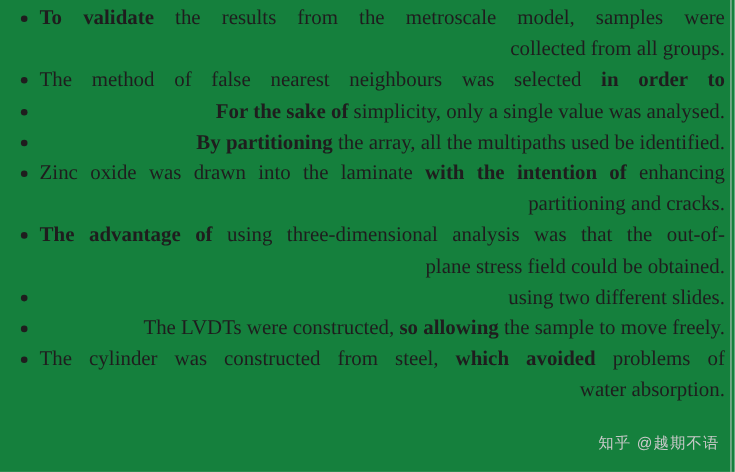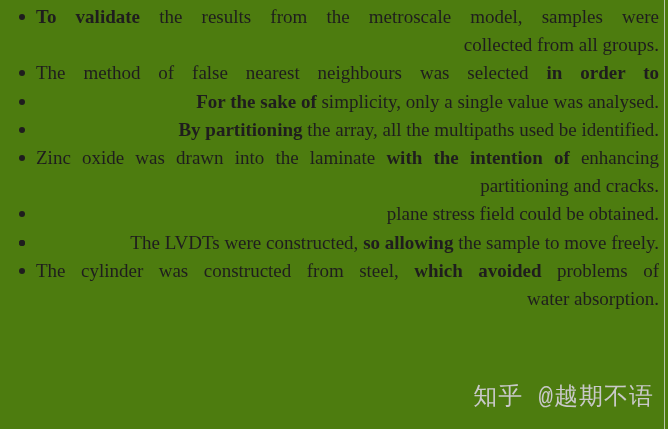--- a/index.html
+++ b/index.html
@@ -10,21 +10,21 @@
   body {
     width: 668px;
     height: 429px;
     overflow: hidden;
     position: relative;
     font-family: "Liberation Serif", "DejaVu Serif", serif;
   }
   .page {
     position: absolute;
     inset: 0;
-    background: #4d7c0f;
+    background: #15803d;
     color: #1f1d1e;
   }
   ul.bullet-list {
     list-style: none;
     margin: 0;
     padding: 3px 9px 0 36px;
     font-size: 19px;
     line-height: 28.2px;
   }
   li.bullet-item {
@@ -59,24 +59,24 @@
     bottom: 0;
     left: 664px;
     width: 1px;
     background: #d9d9d9;
     opacity: 0.8;
   }
   .watermark {
     position: absolute;
     right: 14px;
     bottom: 17px;
-    font-size: 24px;
+    font-size: 14px;
     letter-spacing: 1px;
     color: #c9c9c9;
-    font-family: Liberation Mono, monospace;
+    font-family: Liberation Sans, sans-serif;
     user-select: none;
   }
 </style>
 </head>
 <body>
 
 <div class="page">
   <ul class="bullet-list">
       <li class="bullet-item">
         <div class="line justify"><span class="bold">To validate</span><span class="regular"> the results from the metroscale model, samples were</span></div>
@@ -89,23 +89,25 @@
         <div class="line"><span class="bold">For the sake of</span><span class="regular"> simplicity, only a single value was analysed.</span></div>
       </li>
       <li class="bullet-item">
         <div class="line"><span class="bold">By partitioning</span><span class="regular"> the array, all the multipaths used be identified.</span></div>
       </li>
       <li class="bullet-item">
         <div class="line justify"><span class="regular">Zinc oxide was drawn into the laminate </span><span class="bold">with the intention of</span><span class="regular"> enhancing</span></div>
         <div class="line"><span class="regular">partitioning and cracks.</span></div>
       </li>
       <li class="bullet-item">
+        <div class="line justify"><span class="bold">The advantage of</span><span class="regular"> using three-dimensional analysis was that the out-of-</span></div>
         <div class="line"><span class="regular">plane stress field could be obtained.</span></div>
       </li>
       <li class="bullet-item">
+        <div class="line"><span class="regular">using two different slides.</span></div>
       </li>
       <li class="bullet-item">
         <div class="line"><span class="regular">The LVDTs were constructed, </span><span class="bold">so allowing</span><span class="regular"> the sample to move freely.</span></div>
       </li>
       <li class="bullet-item">
         <div class="line justify"><span class="regular">The cylinder was constructed from steel, </span><span class="bold">which avoided</span><span class="regular"> problems of</span></div>
         <div class="line"><span class="regular">water absorption.</span></div>
       </li>
     </ul>
   <div class="page-edge-line"></div>

